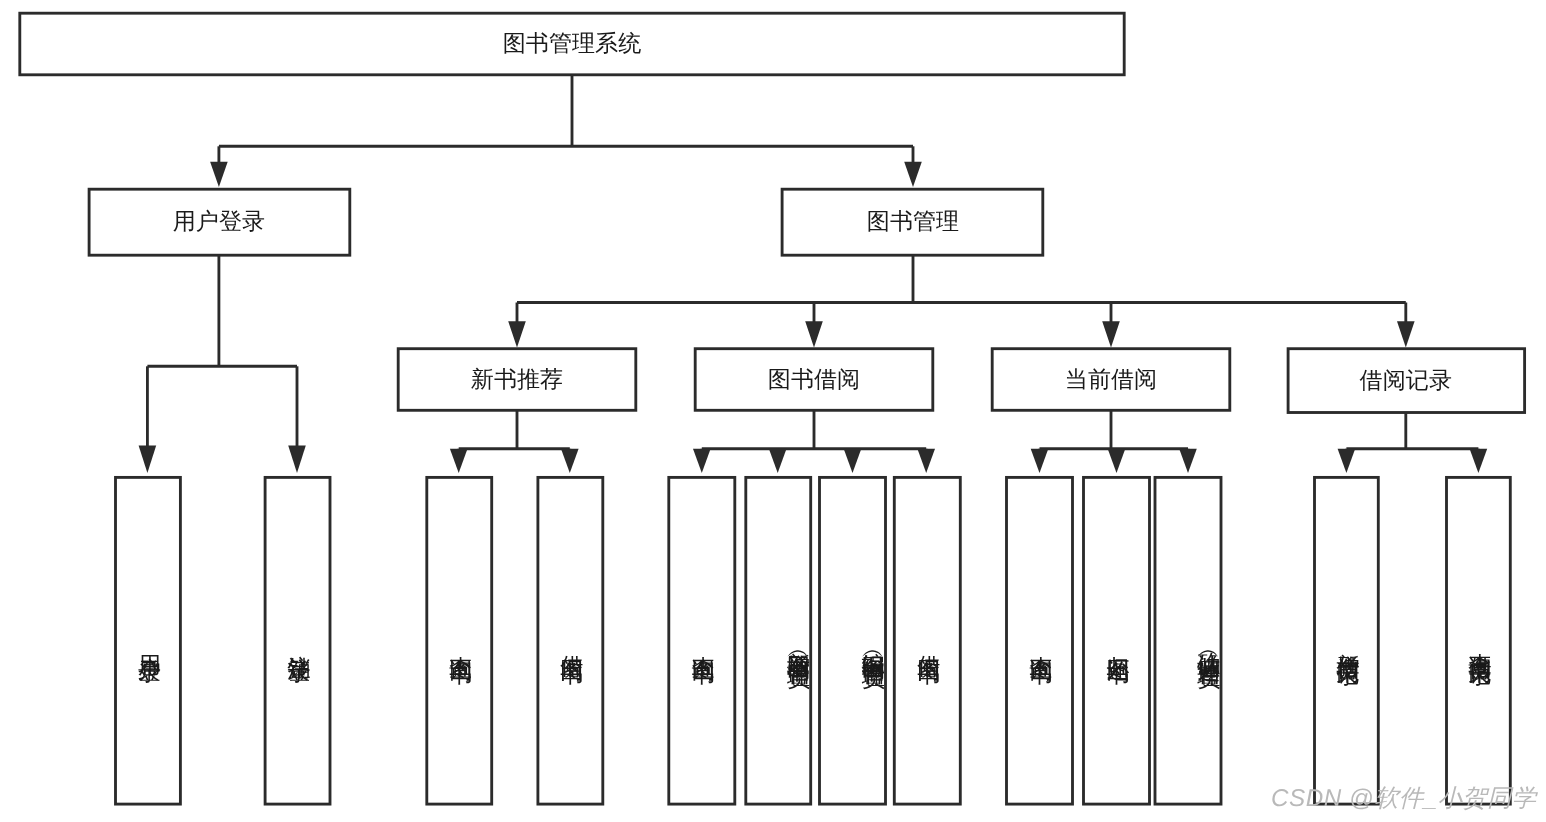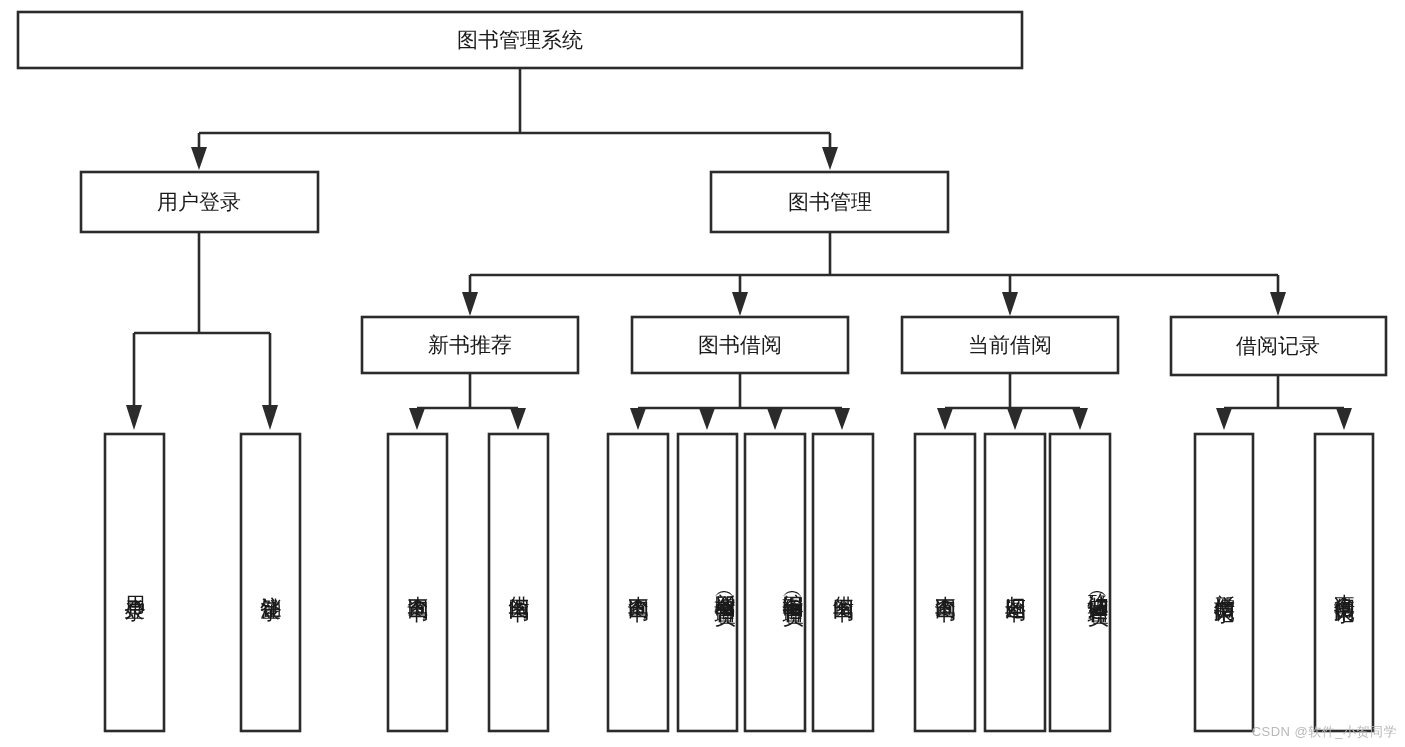--- a/index.html
+++ b/index.html
@@ -63,24 +63,25 @@
     pointer-events: none;
   }
   .node-label-v.center-v {
     align-items: center;
   }
   .watermark {
     position: absolute;
     right: 8px;
     bottom: 6px;
     font-family: "Liberation Sans", "DejaVu Sans", sans-serif;
-    font-size: 13px;
+    font-size: 22px;
     color: #b9b9b9;
     letter-spacing: 0.5px;
     white-space: nowrap;
+    font-style: italic;
   }
 </style>
 </head>
 <body>
 
 <div id="diagram-root">
 
   <svg class="diagram-svg" viewBox="0 0 1405 747">
 
     <g>

